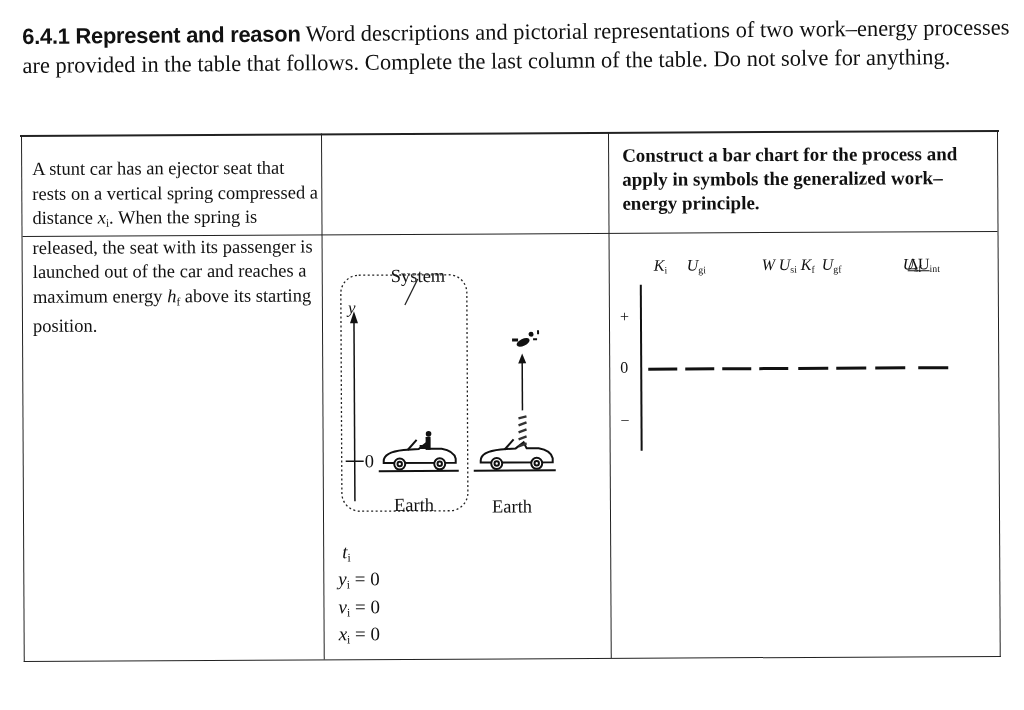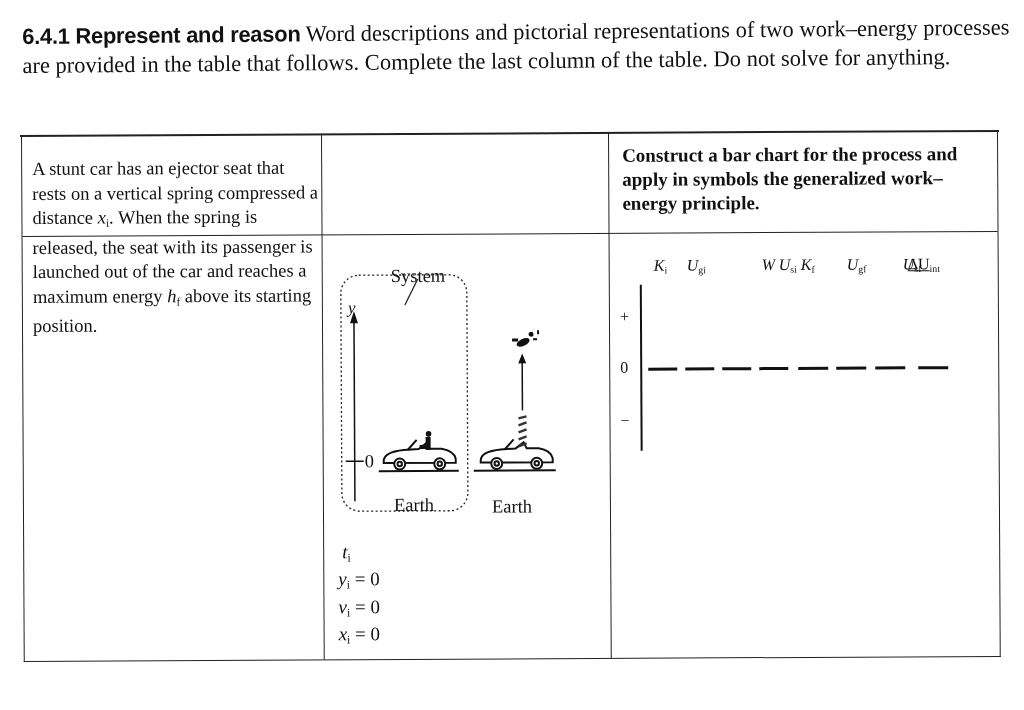--- a/index.html
+++ b/index.html
@@ -103,21 +103,21 @@
       <div><span class="it">x</span><sub>i</sub><span> = 0</span></div>
     </div>
   </div>
 
   <div class="chart">
     <span class="sym" style="left:44px;"><span>K</span><sub>i</sub></span>
     <span class="sym" style="left:77px;"><span>U</span><sub>gi</sub></span>
     <span class="sym" style="left:122px;margin-left:47px;"><span>U</span><sub>si</sub></span>
     <span class="sym" style="left:152px;"><span>W</span></span>
     <span class="sym" style="left:191px;"><span>K</span><sub>f</sub></span>
-    <span class="sym" style="left:237px;"><span>U</span><sub>gf</sub></span>
+    <span class="sym" style="left:212px;"><span>U</span><sub>gf</sub></span>
     <span class="sym" style="left:264px;margin-left:29px;"><span>U</span><sub>sf</sub></span>
     <span class="sym" style="left:298px;"><span class="d">ΔU</span><sub>int</sub></span>
 
     <div class="axis-v"></div>
     <div class="tick" style="top:176px;">+</div>
     <div class="tick" style="top:227px;">0</div>
     <div class="tick" style="top:280px;">−</div>
 
     <div class="bar0" style="left:38px; width:29px;"></div>
     <div class="bar0" style="left:75px; width:29px;"></div>

